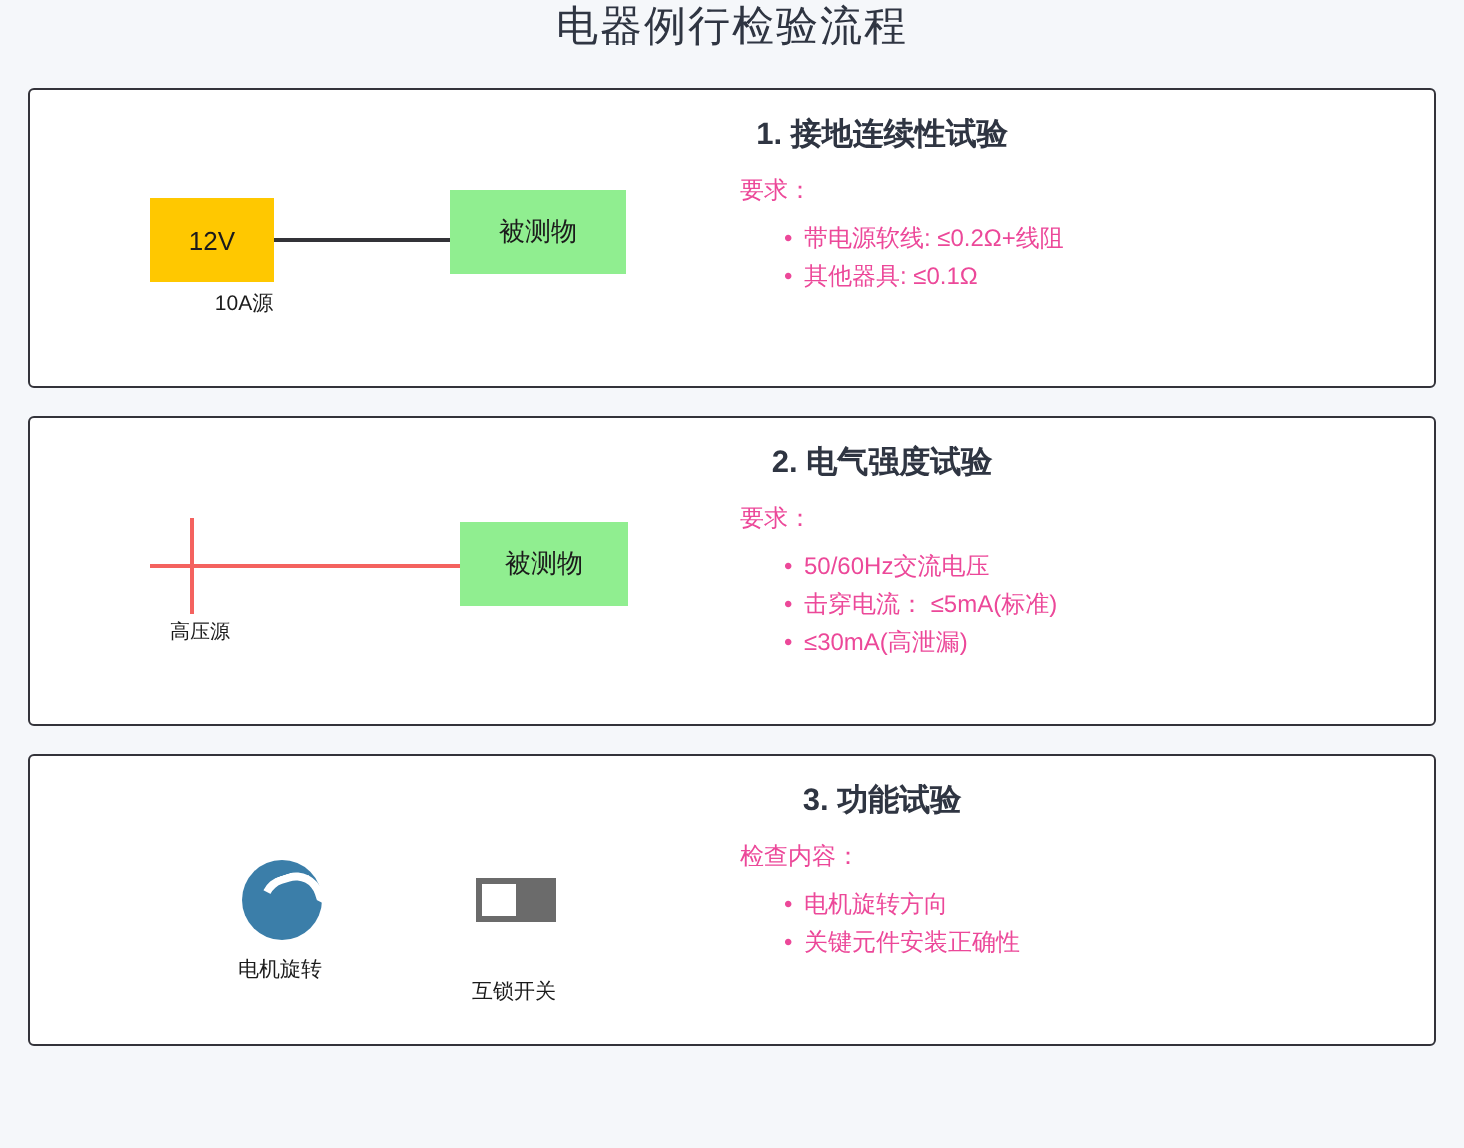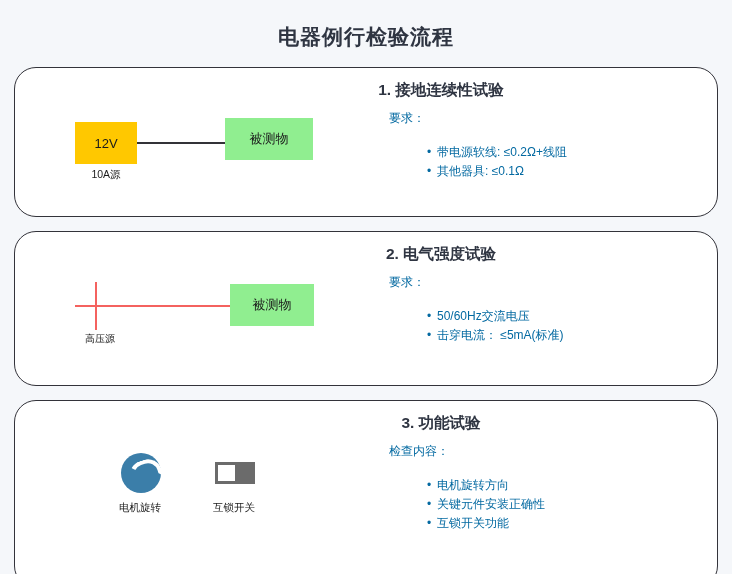--- a/index.html
+++ b/index.html
@@ -11,43 +11,43 @@
     height: 574px;
     background: #f5f7fa;
     font-family: "Liberation Sans", "DejaVu Sans", sans-serif;
     color: #2b2b33;
     overflow: hidden;
   }
 
   .page-title {
     text-align: center;
     font-size: 21px;
-    font-weight: bold;
+    font-weight: normal;
     color: #2f3542;
     letter-spacing: 1px;
-    padding-top: 23px;
+    padding-top: 0;
     margin: 0 0 16px 0;
     line-height: 28px;
   }
 
   .cards {
     padding: 0 14px;
   }
 
   .card {
     position: relative;
     background: #ffffff;
     border: 1.6px solid #33333a;
-    border-radius: 22px;
+    border-radius: 3px;
     height: 150px;
     margin-bottom: 14px;
     overflow: visible;
   }
   .card-2 { height: 155px; }
-  .card-3 { height: 188px; }
+  .card-3 { height: 146px; }
 
   .card-heading {
     position: absolute;
     top: 12px;
     left: 0;
     right: 0;
     text-align: center;
     font-size: 15.5px;
     font-weight: bold;
     color: #2f3542;
@@ -74,21 +74,21 @@
 
   .src-box {
     left: 60px;
     top: 54px;
     width: 62px;
     height: 42px;
     background: #ffc800;
   }
   .src-caption {
     position: absolute;
-    left: 60px;
+    left: 76px;
     top: 100px;
     width: 62px;
     text-align: center;
     font-size: 10.5px;
     color: #1b1b1b;
   }
   .dut-box {
     left: 210px;
     top: 50px;
     width: 88px;
@@ -141,21 +141,21 @@
   
   .icon-group {
     position: absolute;
     top: 52px;
     display: flex;
     flex-direction: column;
     align-items: flex-end;
     width: 84px;
   }
   .icon-motor-group { left: 62px; }
-  .icon-switch-group { left: 156px; }
+  .icon-switch-group { left: 179px; gap: 11px; }
 
   .motor-icon {
     width: 40px; height: 40px;
     border-radius: 50%;
     background: #3b7ea9;
     position: relative;
   }
   .motor-icon::after {
     content: "";
     position: absolute;
@@ -184,32 +184,32 @@
   .icon-caption {
     margin-top: 8px;
     font-size: 10.5px;
     color: #1b1b1b;
     white-space: nowrap;
   }
 
   
   .reqs {
     position: absolute;
-    left: 374px;
+    left: 355px;
     top: 42px;
     right: 14px;
     font-size: 12px;
-    color: #0369a1;
+    color: #ec4899;
   }
   .reqs-title {
     margin-bottom: 6px;
     font-size: 12px;
   }
   .reqs ul {
-    margin: 16px;
+    margin: 0;
     padding-left: 22px;
     list-style: none;
   }
   .reqs li {
     position: relative;
     line-height: 19px;
     padding-left: 10px;
   }
   .reqs li::before {
     content: "•";
@@ -253,20 +253,21 @@
       <div class="hv-vert"></div>
       <div class="hv-caption">高压源</div>
       <div class="box dut-box-2">被测物</div>
     </div>
 
     <div class="reqs">
       <div class="reqs-title">要求：</div>
       <ul>
         <li>50/60Hz交流电压</li>
         <li>击穿电流： ≤5mA(标准)</li>
+        <li class="sub-line">≤30mA(高泄漏)</li>
       </ul>
     </div>
   </div>
 
   <div class="card card-3">
     <div class="card-heading">3. 功能试验</div>
 
     <div class="diagram">
       <div class="icon-group icon-motor-group">
         <div class="motor-icon"></div>
@@ -278,18 +279,17 @@
         </div>
         <div class="icon-caption">互锁开关</div>
       </div>
     </div>
 
     <div class="reqs">
       <div class="reqs-title">检查内容：</div>
       <ul>
         <li>电机旋转方向</li>
         <li>关键元件安装正确性</li>
-        <li>互锁开关功能</li>
       </ul>
     </div>
   </div>
 
 </div>
 
 </body></html>

